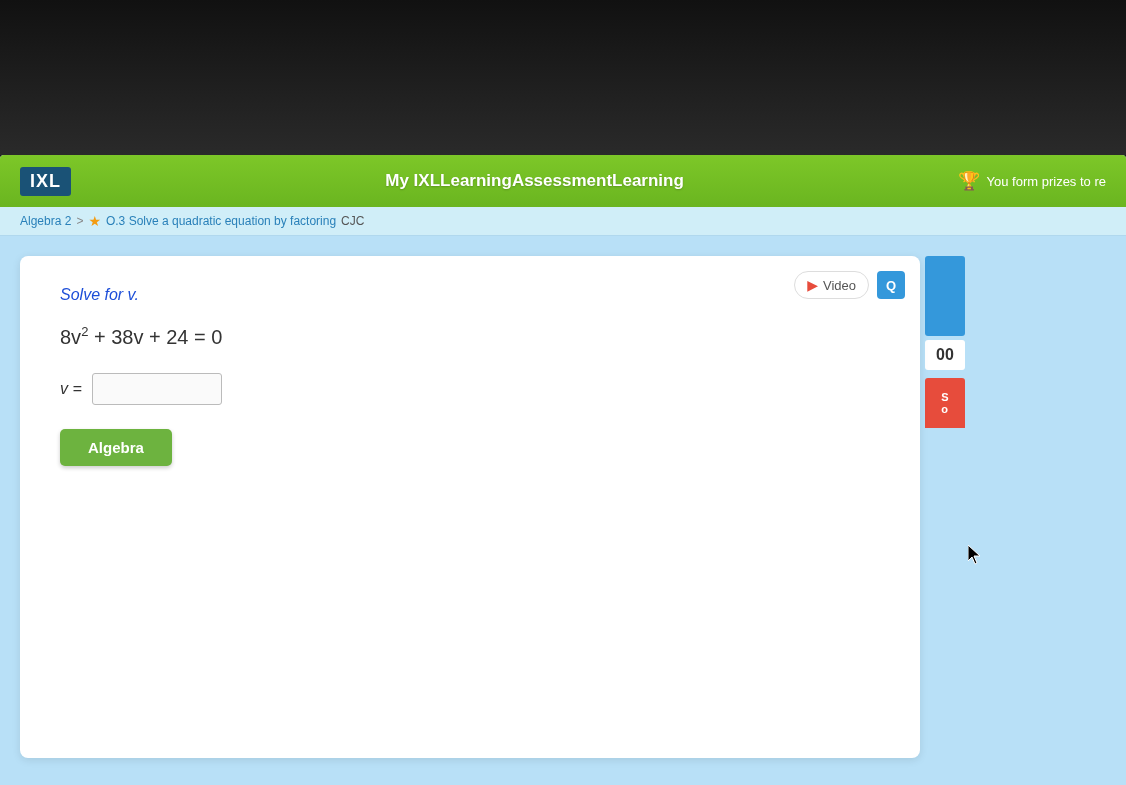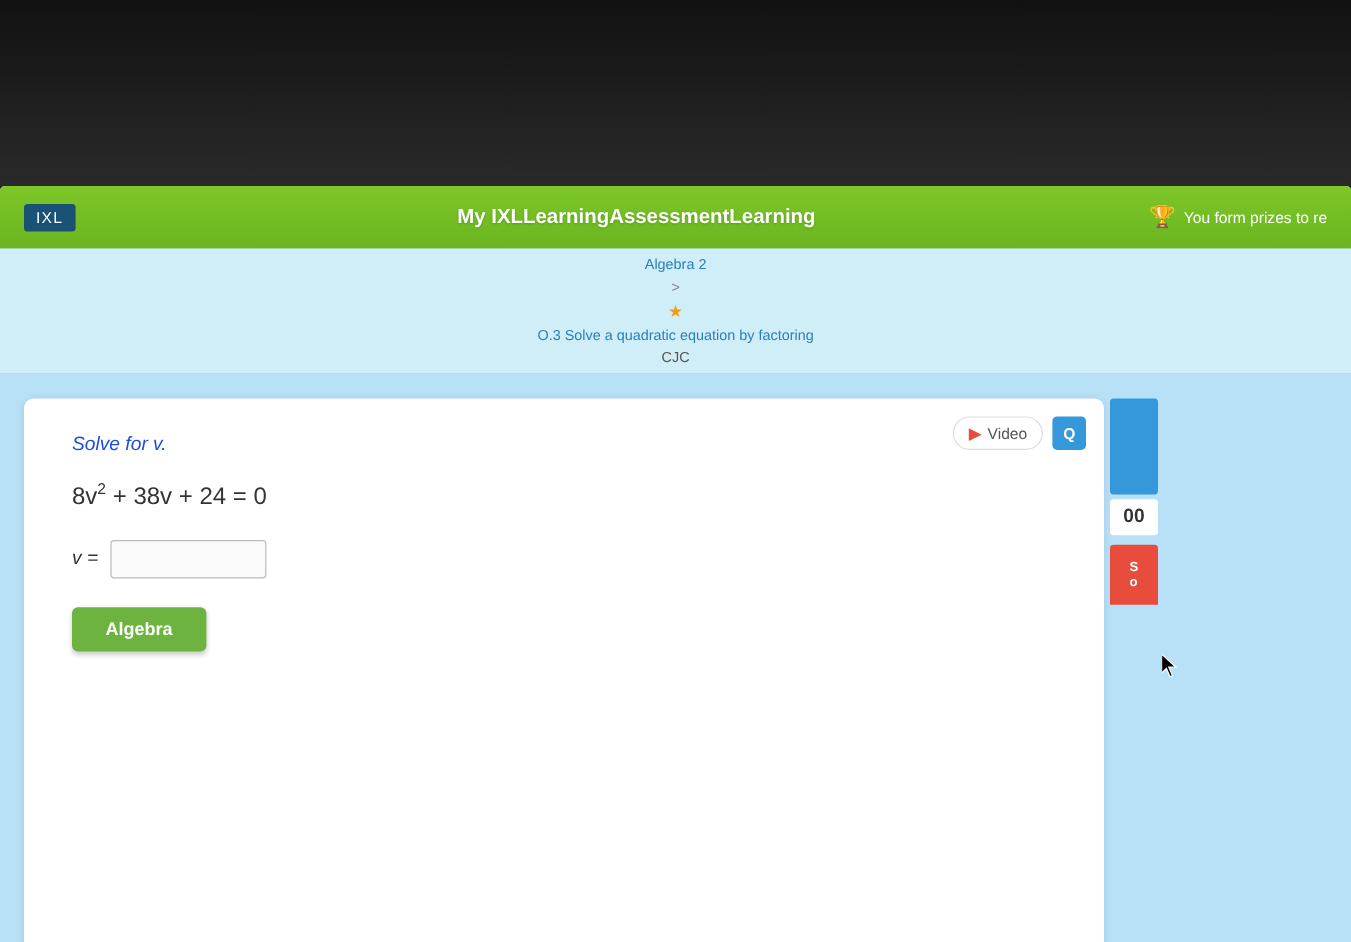--- a/index.html
+++ b/index.html
@@ -38,22 +38,22 @@
       height: 52px;
       display: flex;
       align-items: center;
       padding: 0 20px;
       position: relative;
     }
 
     .logo-box {
       background: #1a5276;
       color: white;
-      font-weight: normal;
-      font-size: 13px;
+      font-weight: bold;
+      font-size: 18px;
       padding: 4px 10px;
       border-radius: 3px;
       letter-spacing: 1px;
       margin-right: 40px;
     }
 
     .nav-links {
       display: flex;
       flex: 1;
       justify-content: center;
@@ -84,21 +84,20 @@
     
     .breadcrumb-bar {
       background: #d0eef8;
       padding: 6px 20px;
       font-size: 12px;
       color: #555;
       display: flex;
       align-items: center;
       gap: 5px;
       border-bottom: 1px solid #b0d8ee;
-      flex-direction: column;
     }
 
     .breadcrumb-link {
       color: #2980b9;
       cursor: pointer;
     }
 
     .breadcrumb-sep {
       color: #888;
     }

